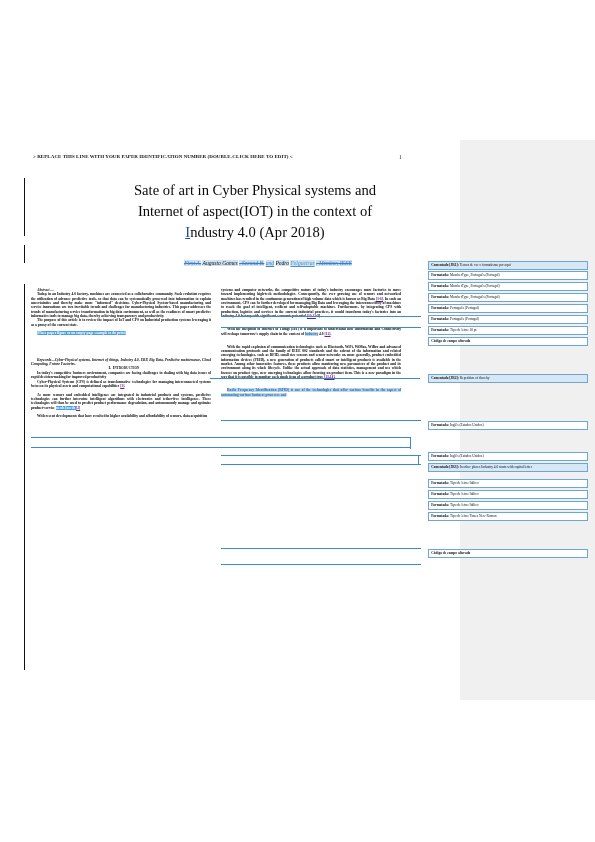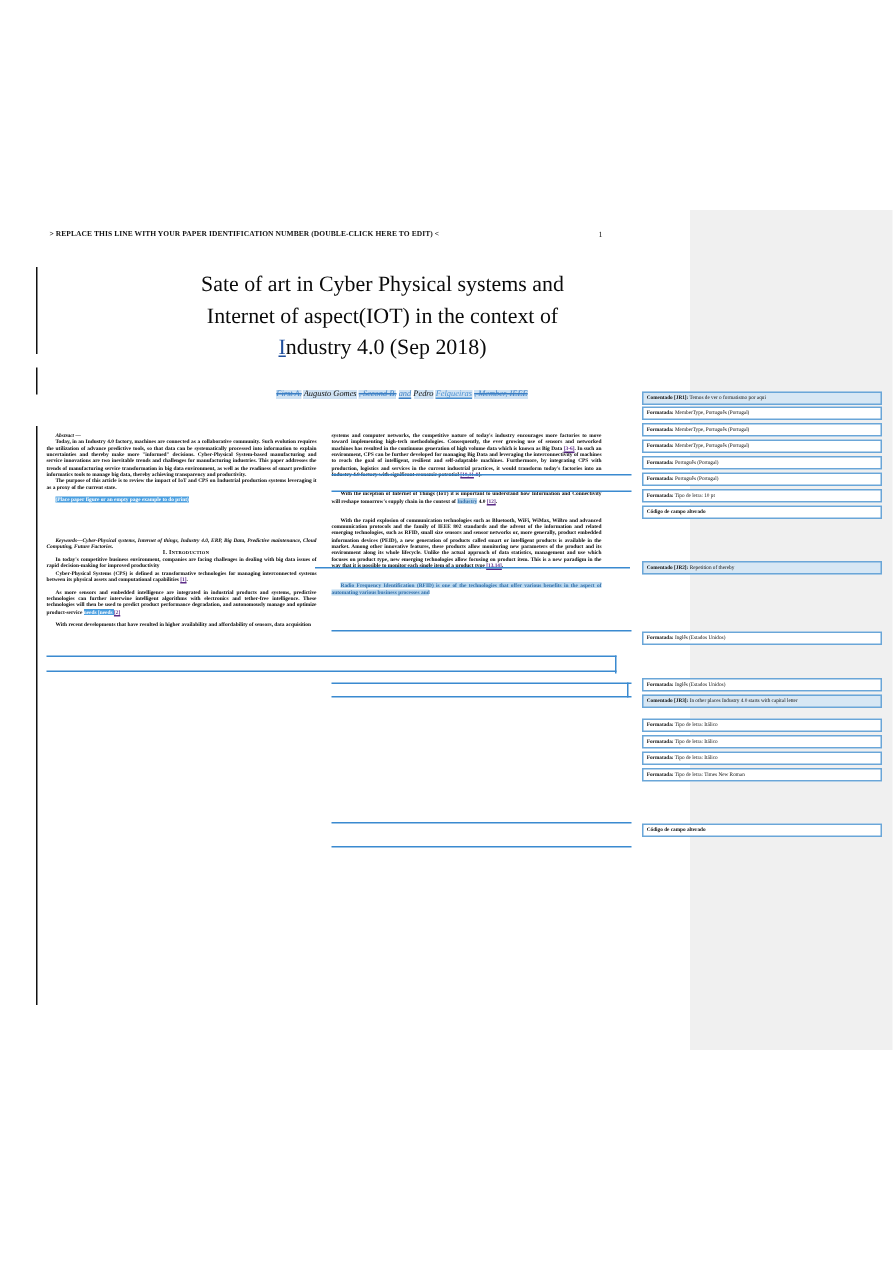--- a/index.html
+++ b/index.html
@@ -98,21 +98,21 @@
 
   <div id="markup-pane"></div>
   <div id="paper"></div>
 
   <div id="runhead">&gt; REPLACE THIS LINE WITH YOUR PAPER IDENTIFICATION NUMBER (DOUBLE-CLICK HERE TO EDIT) &lt;</div>
   <div id="pageno">1</div>
 
   <div id="title">
     <div>Sate of art in Cyber Physical systems and</div>
     <div>Internet of aspect(IOT) in the context of</div>
-    <div><span class="ins">I</span><span>ndustry 4.0 (Sep 2018)</span></div>
+    <div><span class="ins">I</span><span>ndustry 4.0 (Apr 2018)</span></div>
   </div>
 
   <div id="authors">
     <span class="aut-del aut-hl">First A.</span>
     <span class="aut-plain aut-hl">Augusto Gomes</span>
     <span class="aut-del aut-hl">, Second B.</span>
     <span class="aut-ins aut-hl">and</span>
     <span class="aut-plain aut-hl">Pedro</span>
     <span class="aut-ins2 aut-hl">Felgueiras</span>
     <span class="aut-del aut-hl">, Member, IEEE</span>

